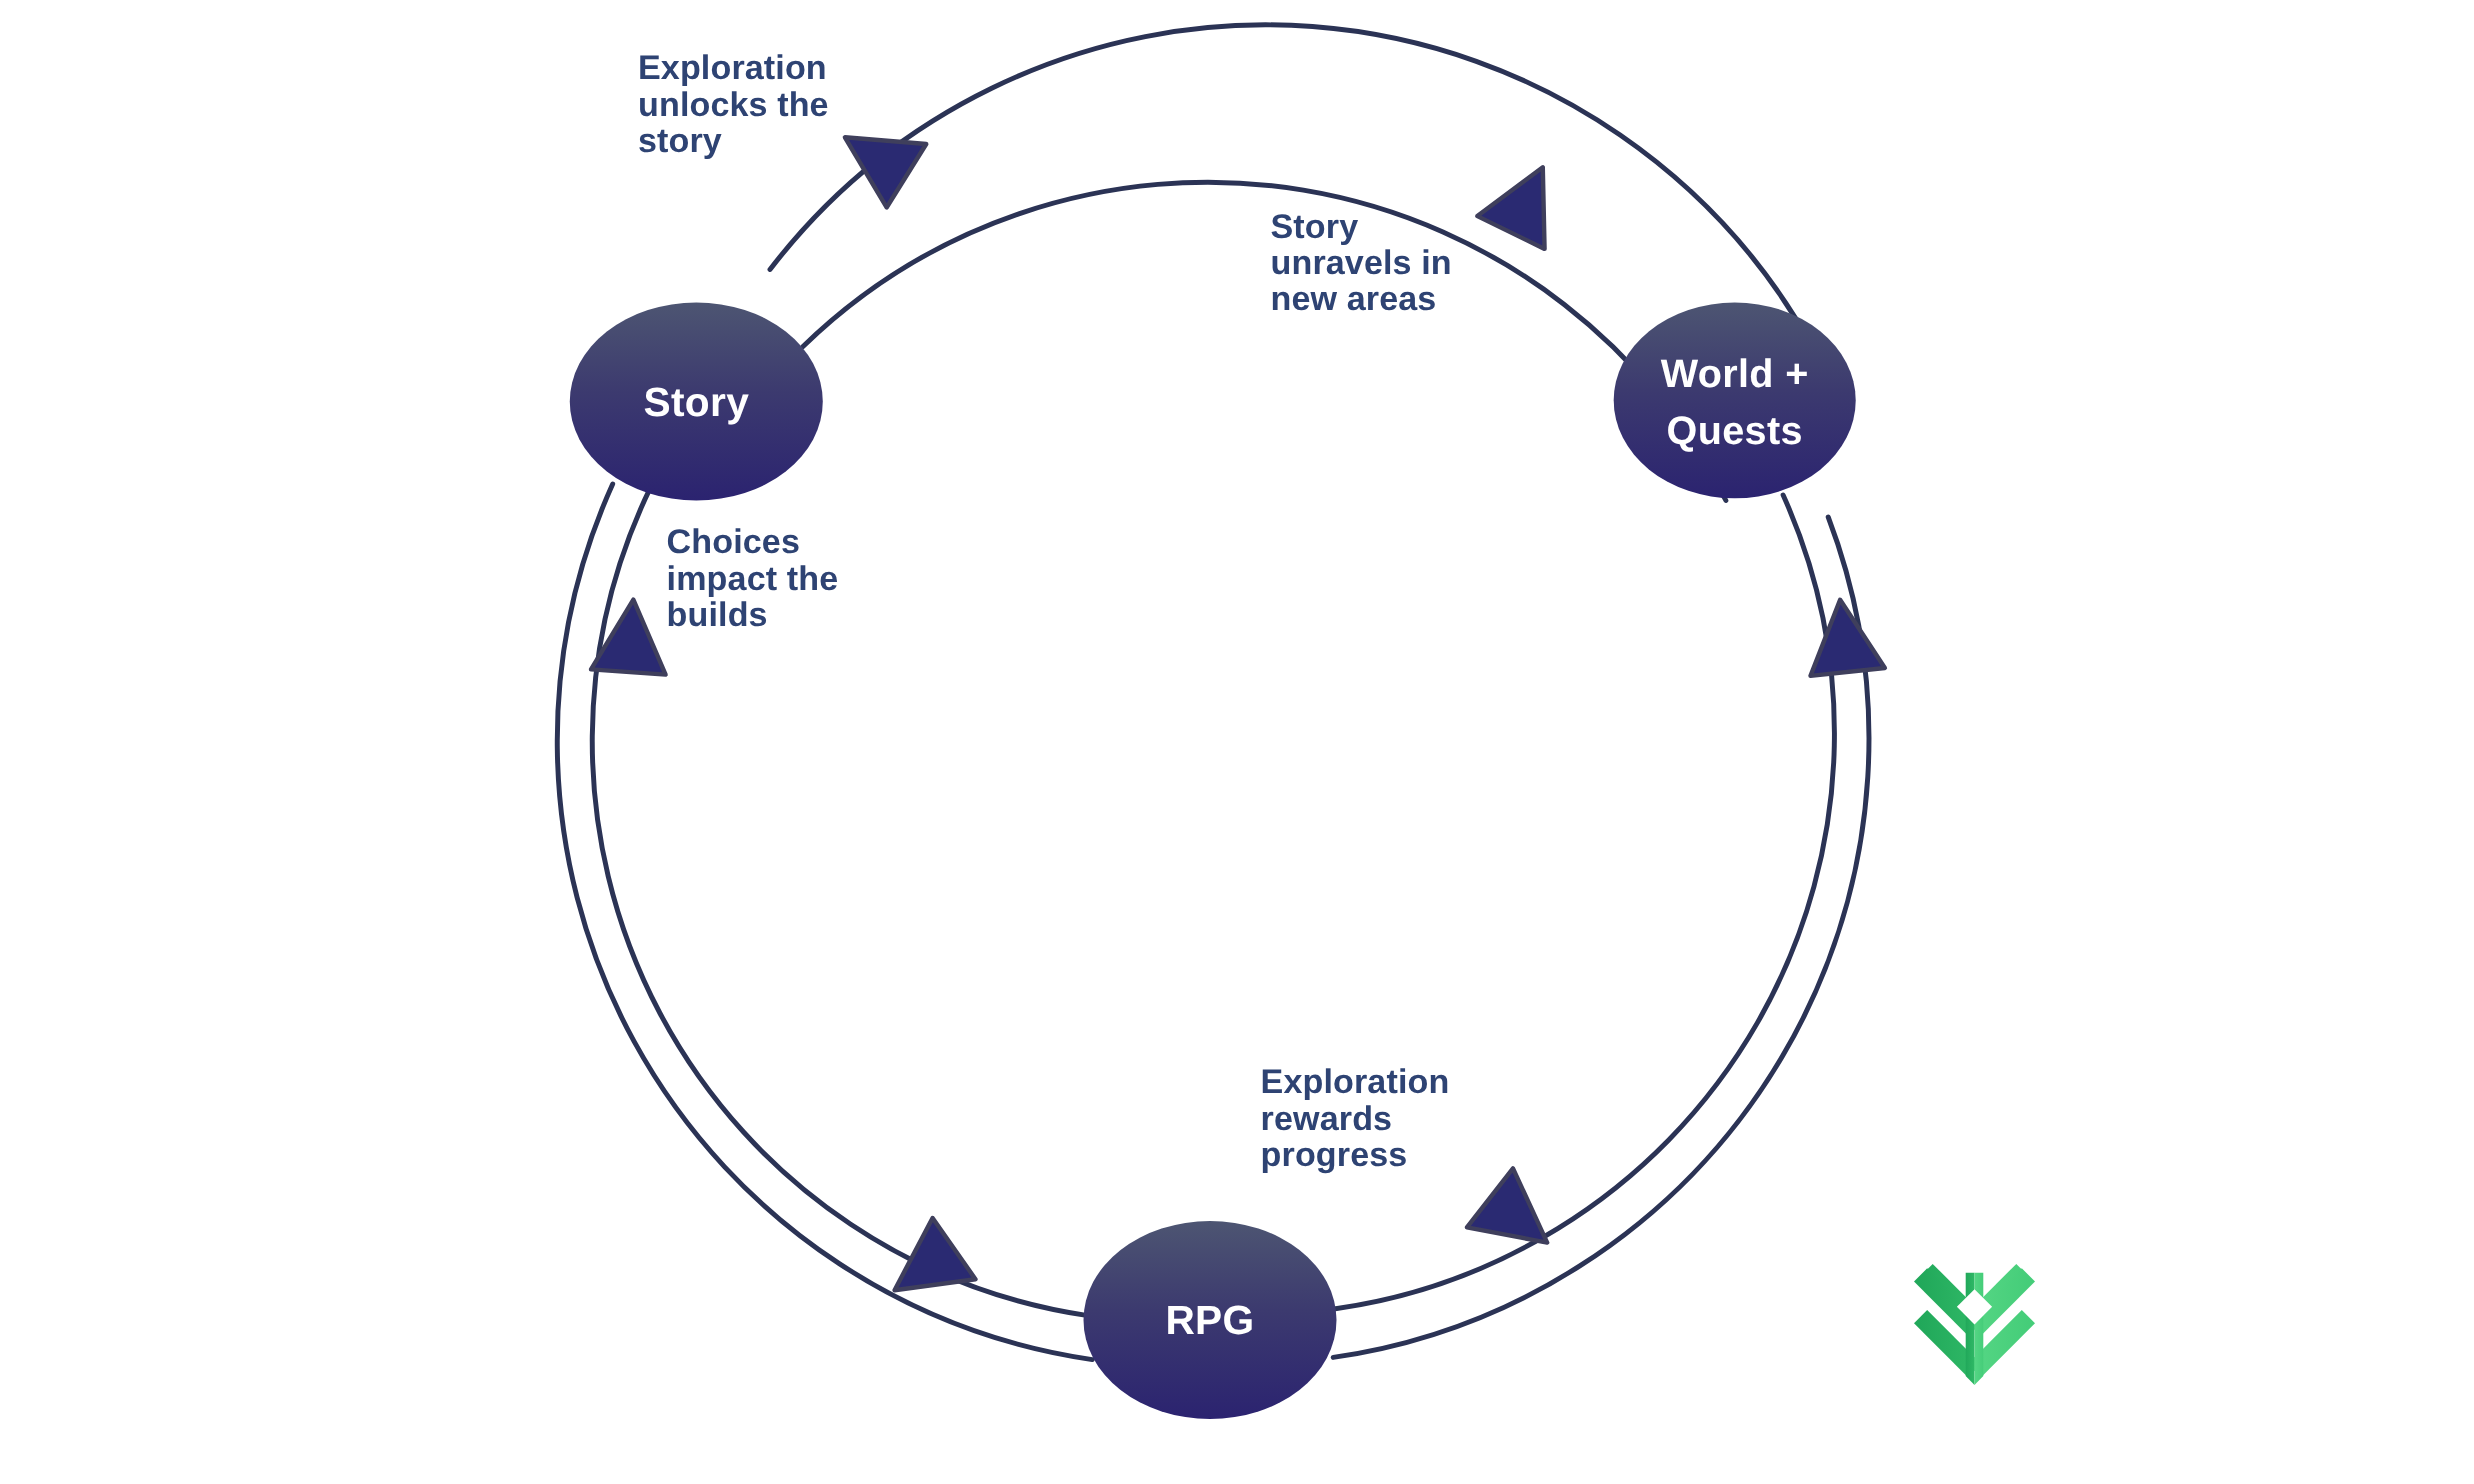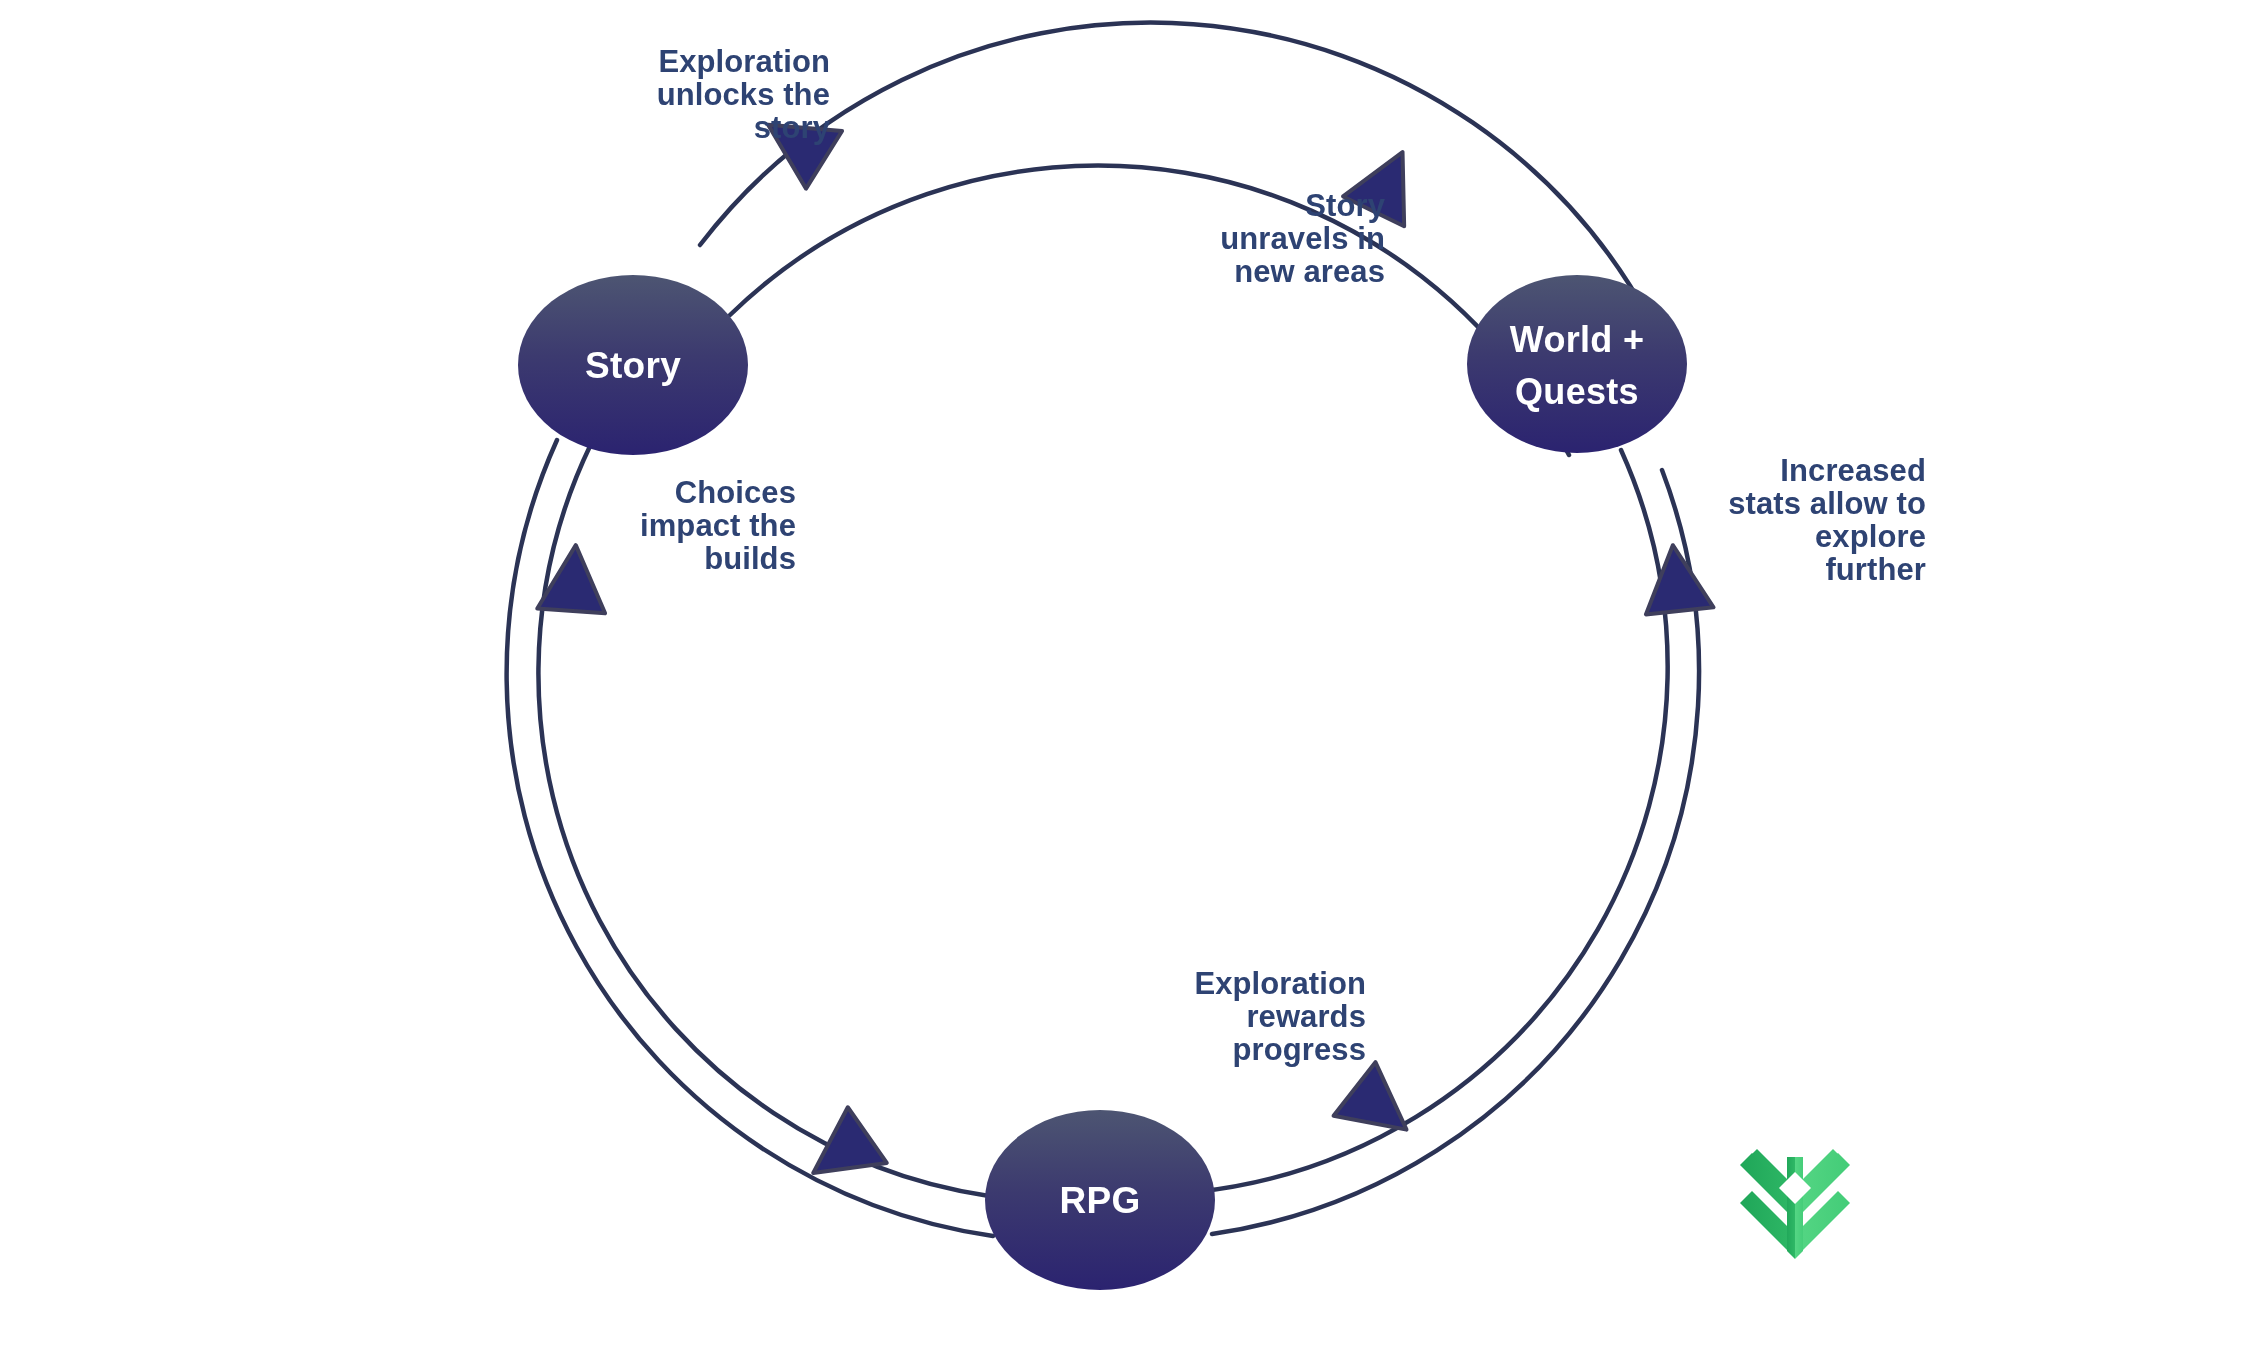--- a/index.html
+++ b/index.html
@@ -27,21 +27,21 @@
     width: 2249px;
     height: 1349px;
   }
   .edge-label {
     position: absolute;
     color: #2e4373;
     font-family: "Liberation Sans", sans-serif;
     font-size: 31px;
     font-weight: bold;
     line-height: 1.06;
-    text-align: right;
+    text-align: left;
     letter-spacing: 0.1px;
     white-space: pre-line;
     user-select: none;
   }
   .node-label {
     fill: #ffffff;
     font-family: "Liberation Sans", sans-serif;
     font-size: 37px;
     font-weight: bold;
     text-anchor: middle;
@@ -143,24 +143,20 @@
   </svg>
 
   <div class="edge-label" style="left:580px; top:46px; width:250px;">Exploration
 unlocks the
 story</div>
 
   <div class="edge-label" style="left:1155px; top:190px; width:230px;">Story
 unravels in
 new areas</div>
 
-  <div class="edge-label" style="left:1706px; top:455px; width:220px;">Increased
-stats allow to
-explore
-further</div>
 
   <div class="edge-label" style="left:1146px; top:968px; width:220px;">Exploration
 rewards
 progress</div>
 
 
   <div class="edge-label" style="left:606px; top:477px; width:190px;">Choices
 impact the
 builds</div>
 

